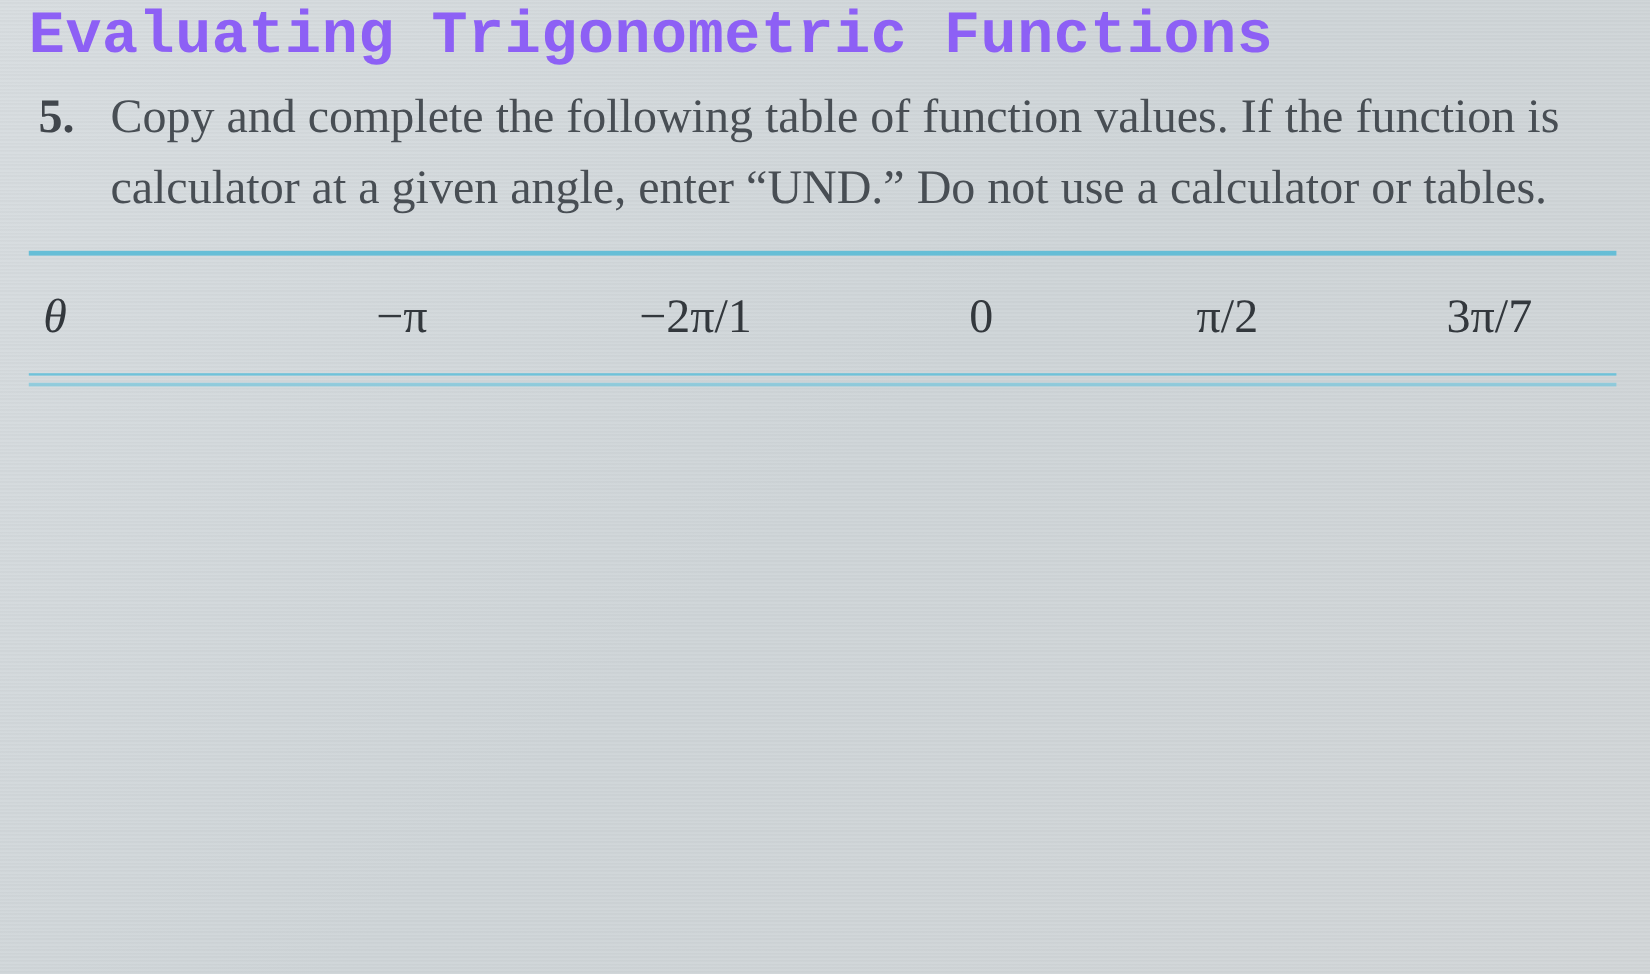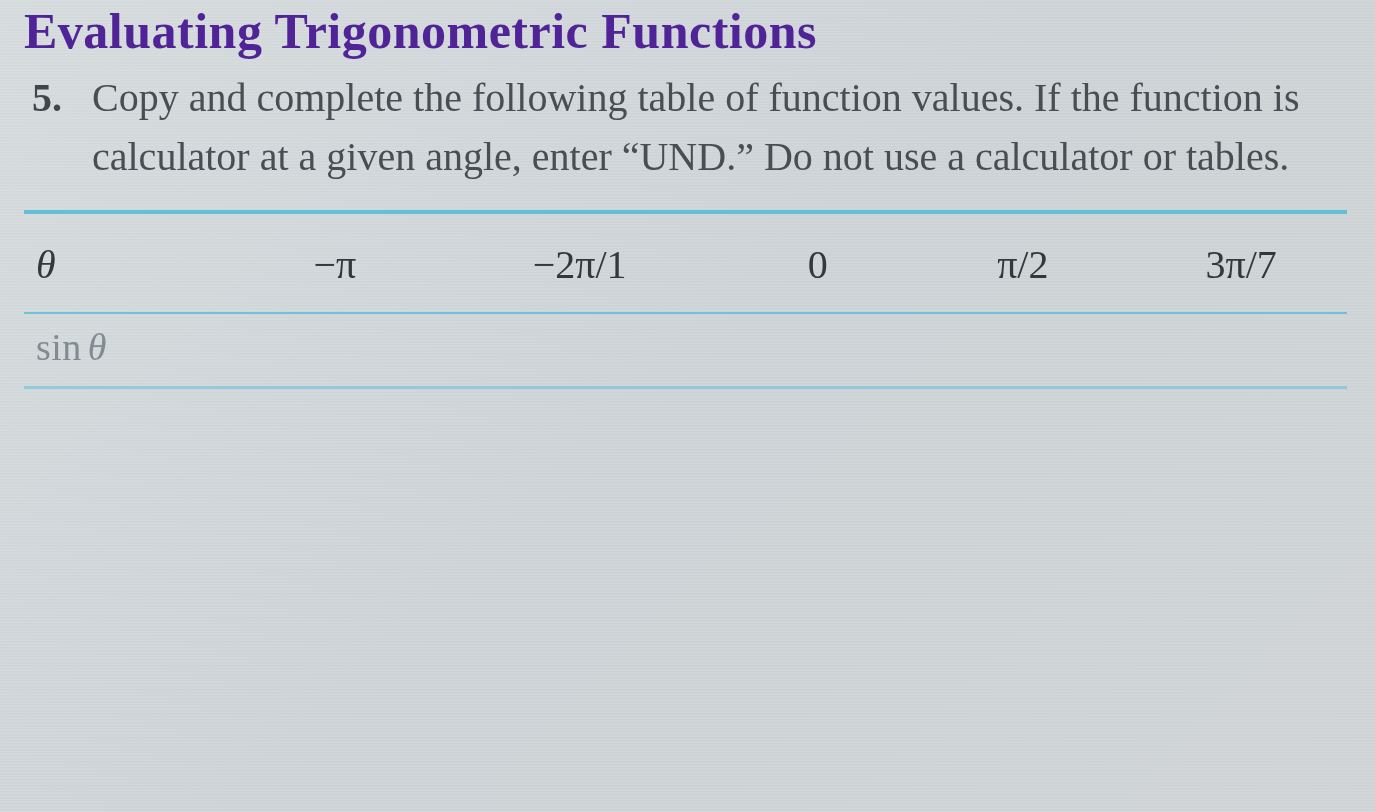--- a/index.html
+++ b/index.html
@@ -26,28 +26,28 @@
     pointer-events: none;
   }
   .page {
     padding: 0 28px 0 24px;
     box-sizing: border-box;
     width: 100%;
     height: 100%;
     position: relative;
   }
   .section-title {
-    color: #4c1d95;
+    color: #8b5cf6;
     font-size: 50px;
     font-weight: 600;
     letter-spacing: 0.5px;
     margin: 0;
     padding-top: 2px;
     padding-bottom: 8px;
-    font-family: Liberation Serif, serif;
+    font-family: Liberation Mono, monospace;
   }
   .problem {
     display: flex;
     align-items: flex-start;
     font-size: 40px;
     line-height: 1.48;
     color: #444a50;
     padding-left: 8px;
   }
   .problem .num {
@@ -160,28 +160,18 @@
         <th><span>0</span></th>
         <th><span class="pi">π/2</span></th>
         <th><span class="pi">3π/7</span></th>
       </tr>
       <tr>
             <td colspan="6" style="padding:0;">
               <div class="rule-thin"></div>
             </td>
           </tr>
 
-      <tr>
-        <td class="row-label">
-          <span class="fn">sin</span><span class="theta">θ</span>
-        </td>
-        <td></td>
-        <td></td>
-        <td></td>
-        <td></td>
-        <td></td>
-      </tr>
     </tbody>
       </table>
     <div class="bottom-rule"></div>
   </div>
 
 </div>
 
 </body></html>

